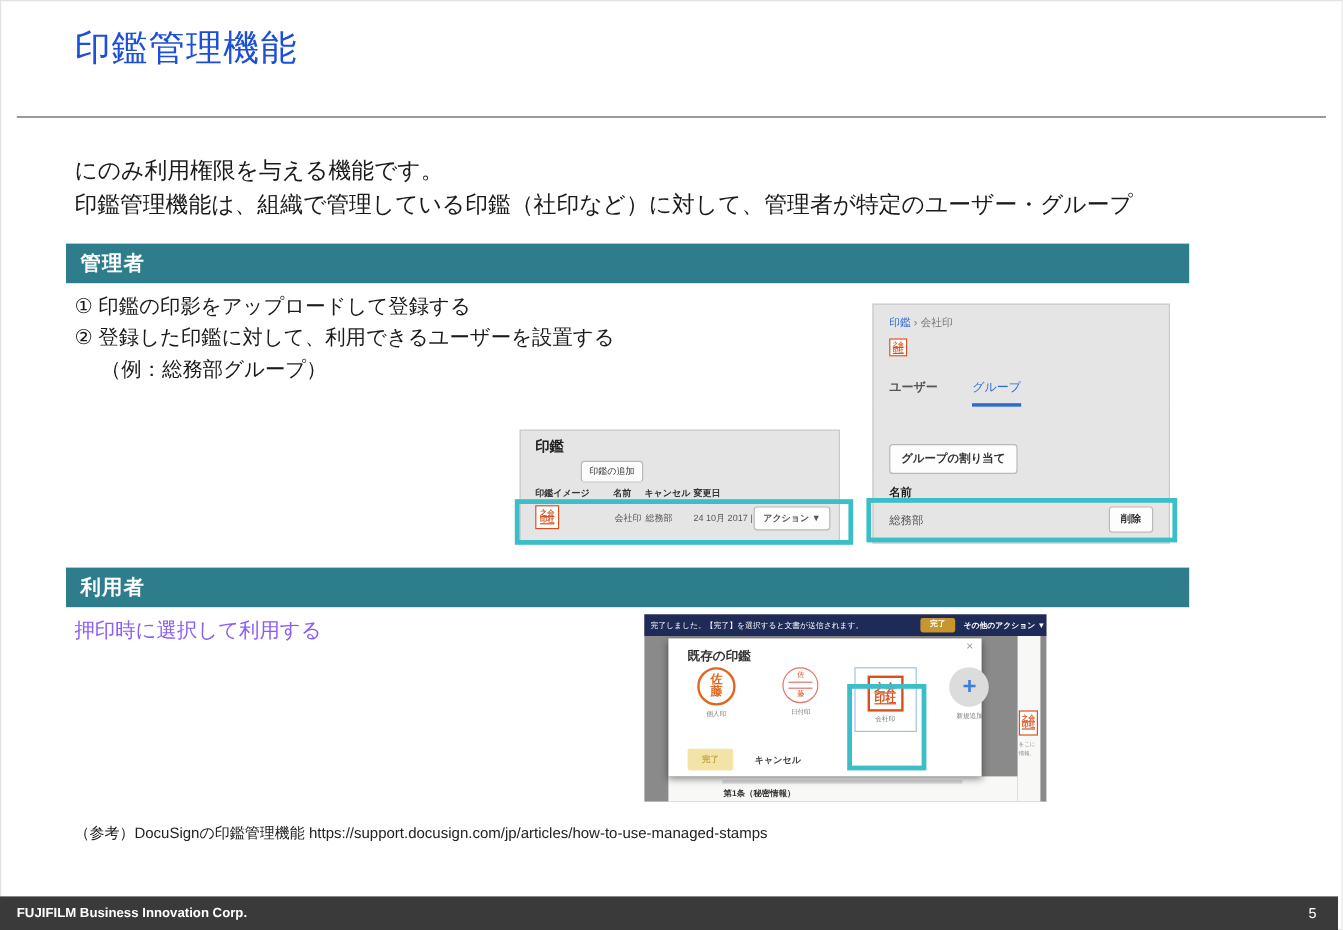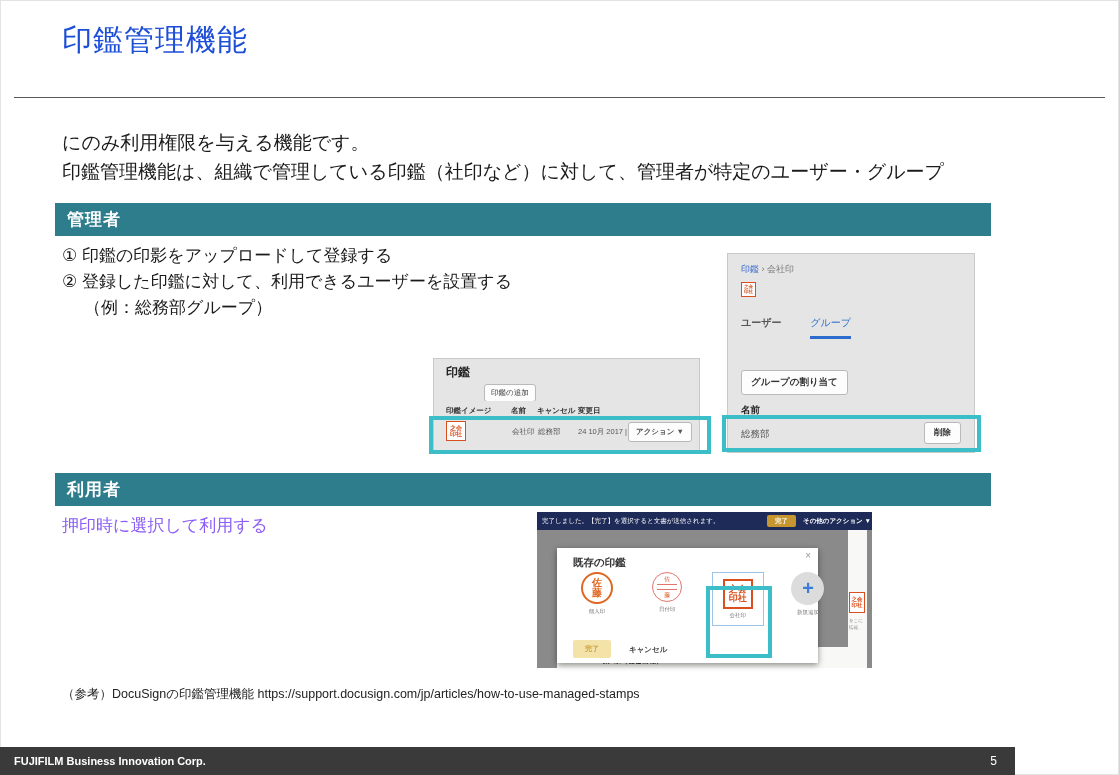--- a/index.html
+++ b/index.html
@@ -12,30 +12,30 @@
   .title { position:absolute; left:62px; top:20px; font-size:30px; font-weight:500; color:#1d4ed8; letter-spacing:1px;font-family:Liberation Serif, serif; }
   .title-rule { position:absolute; left:14px; top:97px; width:1091px; border-top:1px solid #595959; }
   .intro { position:absolute; left:62px; top:128px; font-size:19px; color:#1a1a1a; line-height:29px; }
   .section-bar { position:absolute; left:55px; width:936px; height:33px; background:#2E7D8C; color:#fff;
                  font-size:17px; font-weight:bold; line-height:33px; padding-left:12px; letter-spacing:1px; }
   .bar-admin { top:203px; } .bar-user { top:473px; }
   .steps { position:absolute; left:62px; top:243px; font-size:17px; color:#1a1a1a; line-height:26px; }
   .steps .note { padding-left:22px; }
   .user-desc { position:absolute; left:62px; top:514px; font-size:17px; color:#8b5cf6; }
   .reference { position:absolute; left:62px; top:686px; font-size:12.5px; color:#222; }
-  .footer { position:absolute; left:0; top:747px; width:1015px; height:28px; background:#3A3A3A; color:#fff; }
+  .footer { position:absolute; left:0; top:747px; width:1115px; height:28px; background:#3A3A3A; color:#fff; }
   .footer .company { position:absolute; left:14px; top:0; line-height:28px; font-size:11px; font-weight:bold; }
   .footer .page { position:absolute; right:18px; top:0; line-height:28px; font-size:12px; }
 
   
   .panel { position:absolute; background:#e5e5e5; border:1px solid #c9c9c9; }
   .hl { position:absolute; border:4px solid #3BBEC7; background:transparent; z-index:30; }
   .seal-sq { display:flex; flex-direction:column; align-items:center; justify-content:center;
              border:1.5px solid #D9501E; color:#D9501E; background:#fff; line-height:1; font-weight:bold; }
-  .seal-sq div { white-space:nowrap; }
+  .seal-sq div { white-space:nowrap;text-decoration:underline; }
   .btn { display:inline-block; border:1px solid #b9b9b9; border-radius:3px; background:#fdfdfd; color:#333; text-align:center; }
 
   
   .stamp-list { left:433px; top:358px; width:267px; height:95px; }
   .sl-title { position:absolute; left:12px; top:5px; font-size:12px; font-weight:bold; color:#222; }
   .sl-add { position:absolute; left:12px; top:25px; font-size:7.5px; padding:3px 6px;margin-left:38px; }
   .sl-sep { position:absolute; left:0; top:42px; width:100%; border-top:1px solid #e4e4e4; }
   .sl-headers span { position:absolute; top:47px; font-size:7.5px; font-weight:bold; color:#333; }
   .sl-row span { position:absolute; font-size:7.5px; color:#555; }
   .sl-seal { position:absolute; left:12px; top:62px; width:20px; height:20px; font-size:6px; }
@@ -63,21 +63,21 @@
   .shot-banner .gold { position:absolute; left:230px; top:3px; width:29px; height:12px; background:#C7962E;
                        color:#fff; font-size:6.5px; font-weight:bold; text-align:center; line-height:12px; border-radius:2px; }
   .shot-banner .more { position:absolute; left:266px; top:5px; font-size:6.5px; font-weight:bold; }
   .doc-under { position:absolute; left:20px; top:135px; width:291px; height:21px; background:#f8f8f6; }
   .doc-faint { position:absolute; left:45px; top:3px; width:200px; height:3px; background:#d9d9d9; }
   .doc-heading { position:absolute; left:46px; top:9px; font-size:7px; font-weight:bold; color:#333; }
   .doc-right { position:absolute; left:311px; top:18px; width:19px; height:138px; background:#f8f8f6; }
   .doc-right .seal-sq { position:absolute; left:1px; top:62px; width:16px; height:21px; font-size:5.5px; border-width:1px; }
   .doc-frag { position:absolute; left:1px; font-size:4.5px; color:#888; white-space:nowrap; }
   .frag1 { top:88px; } .frag2 { top:95px; }
-  .dialog { position:absolute; left:20px; top:36px; width:261px; height:115px; background:#fff;
+  .dialog { position:absolute; left:20px; top:20px; width:261px; height:115px; background:#fff;
             box-shadow:0 2px 6px rgba(0,0,0,.45); }
   .dlg-title { position:absolute; left:16px; top:8px; font-size:10.5px; font-weight:bold; color:#333; }
   .dlg-close { position:absolute; right:7px; top:2px; font-size:10px; color:#999; }
   .dlg-opts { position:absolute; left:10px; top:24px; width:271px; display:flex; justify-content:space-between; }
   .opt { width:60px; display:flex; flex-direction:column; align-items:center; }
   .opt .lbl { margin-top:4px; font-size:5.5px; color:#777; }
   .seal-round { width:32px; height:32px; border-radius:50%; border:2px solid #E0661F; color:#E0661F;
                 display:flex; flex-direction:column; align-items:center; justify-content:center; line-height:1; font-weight:bold; }
   .seal-round div { font-size:10px; }
   .seal-date { width:30px; height:30px; border-radius:50%; border:1.5px solid #E2756B; color:#D9501E;

